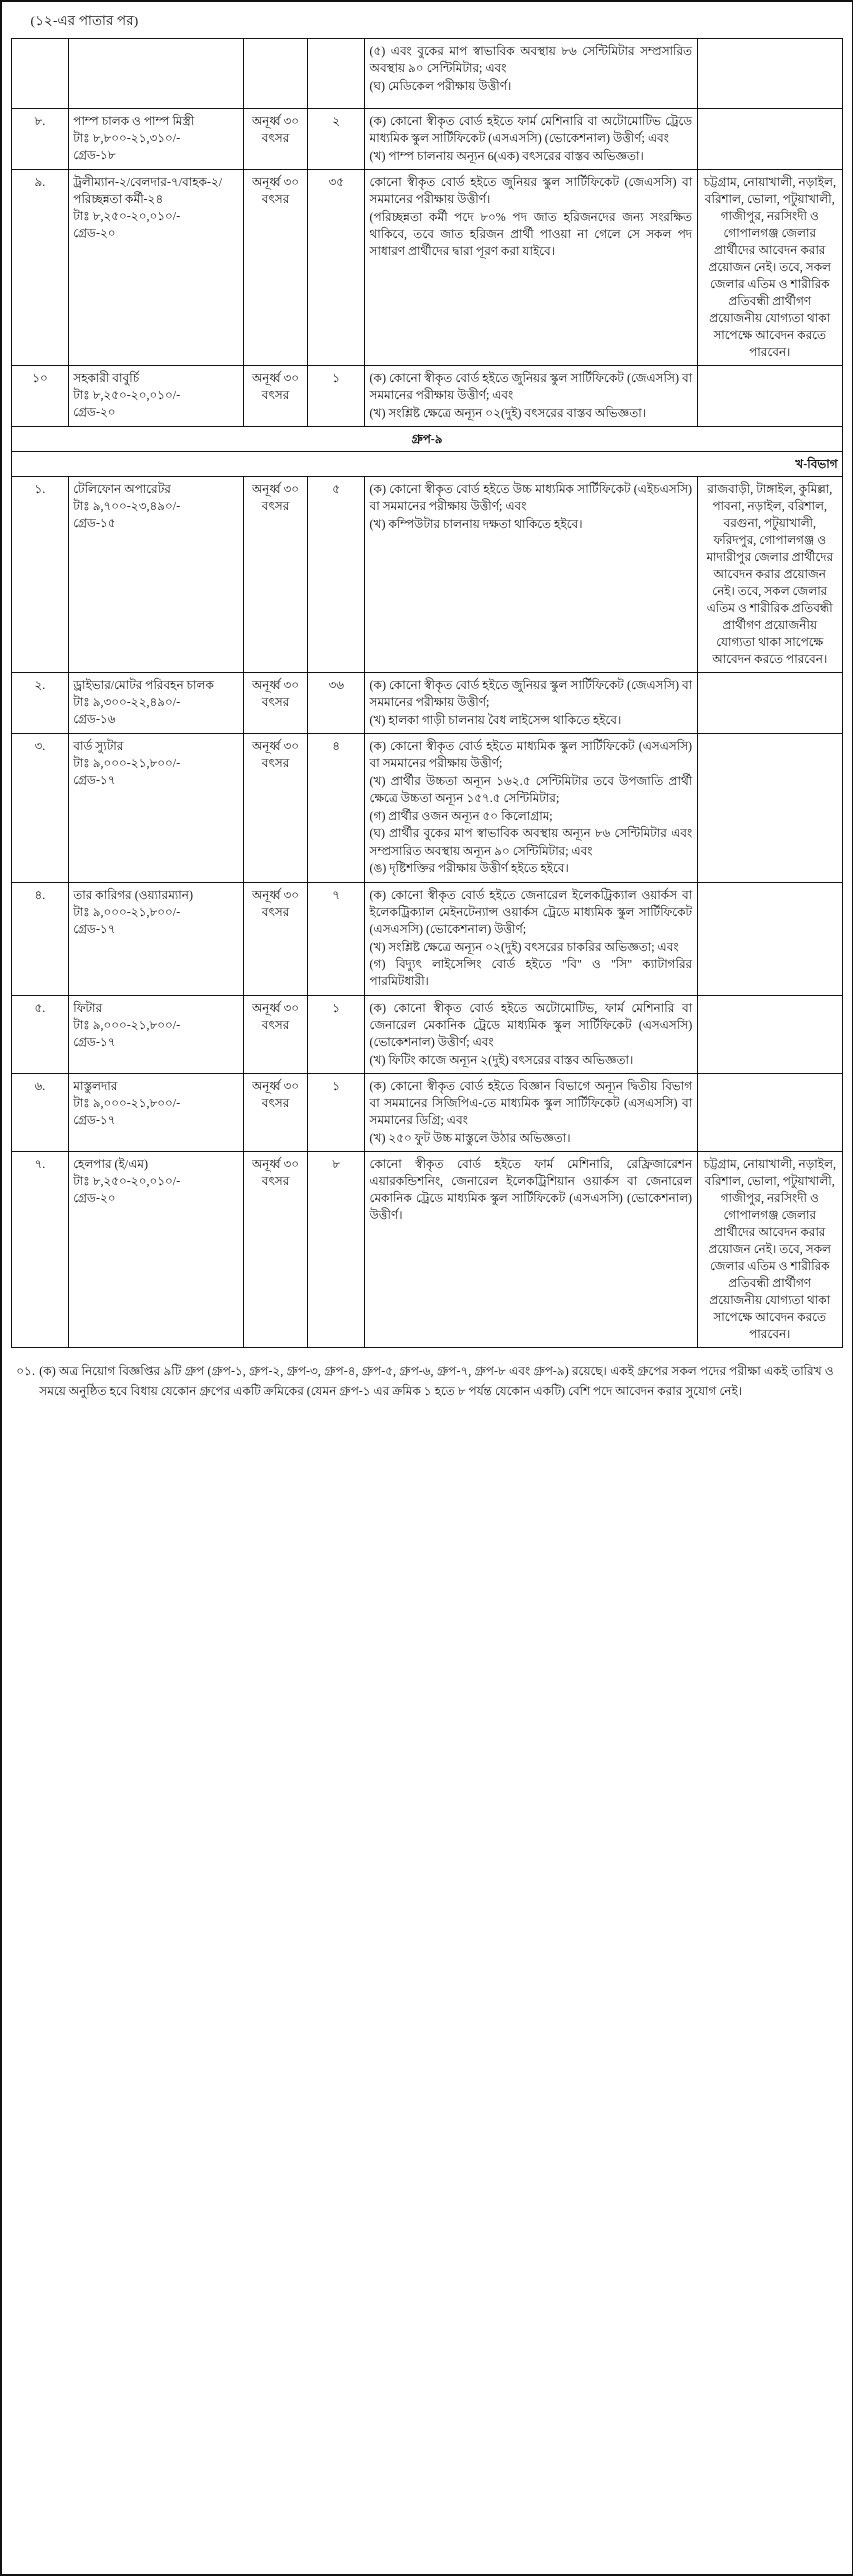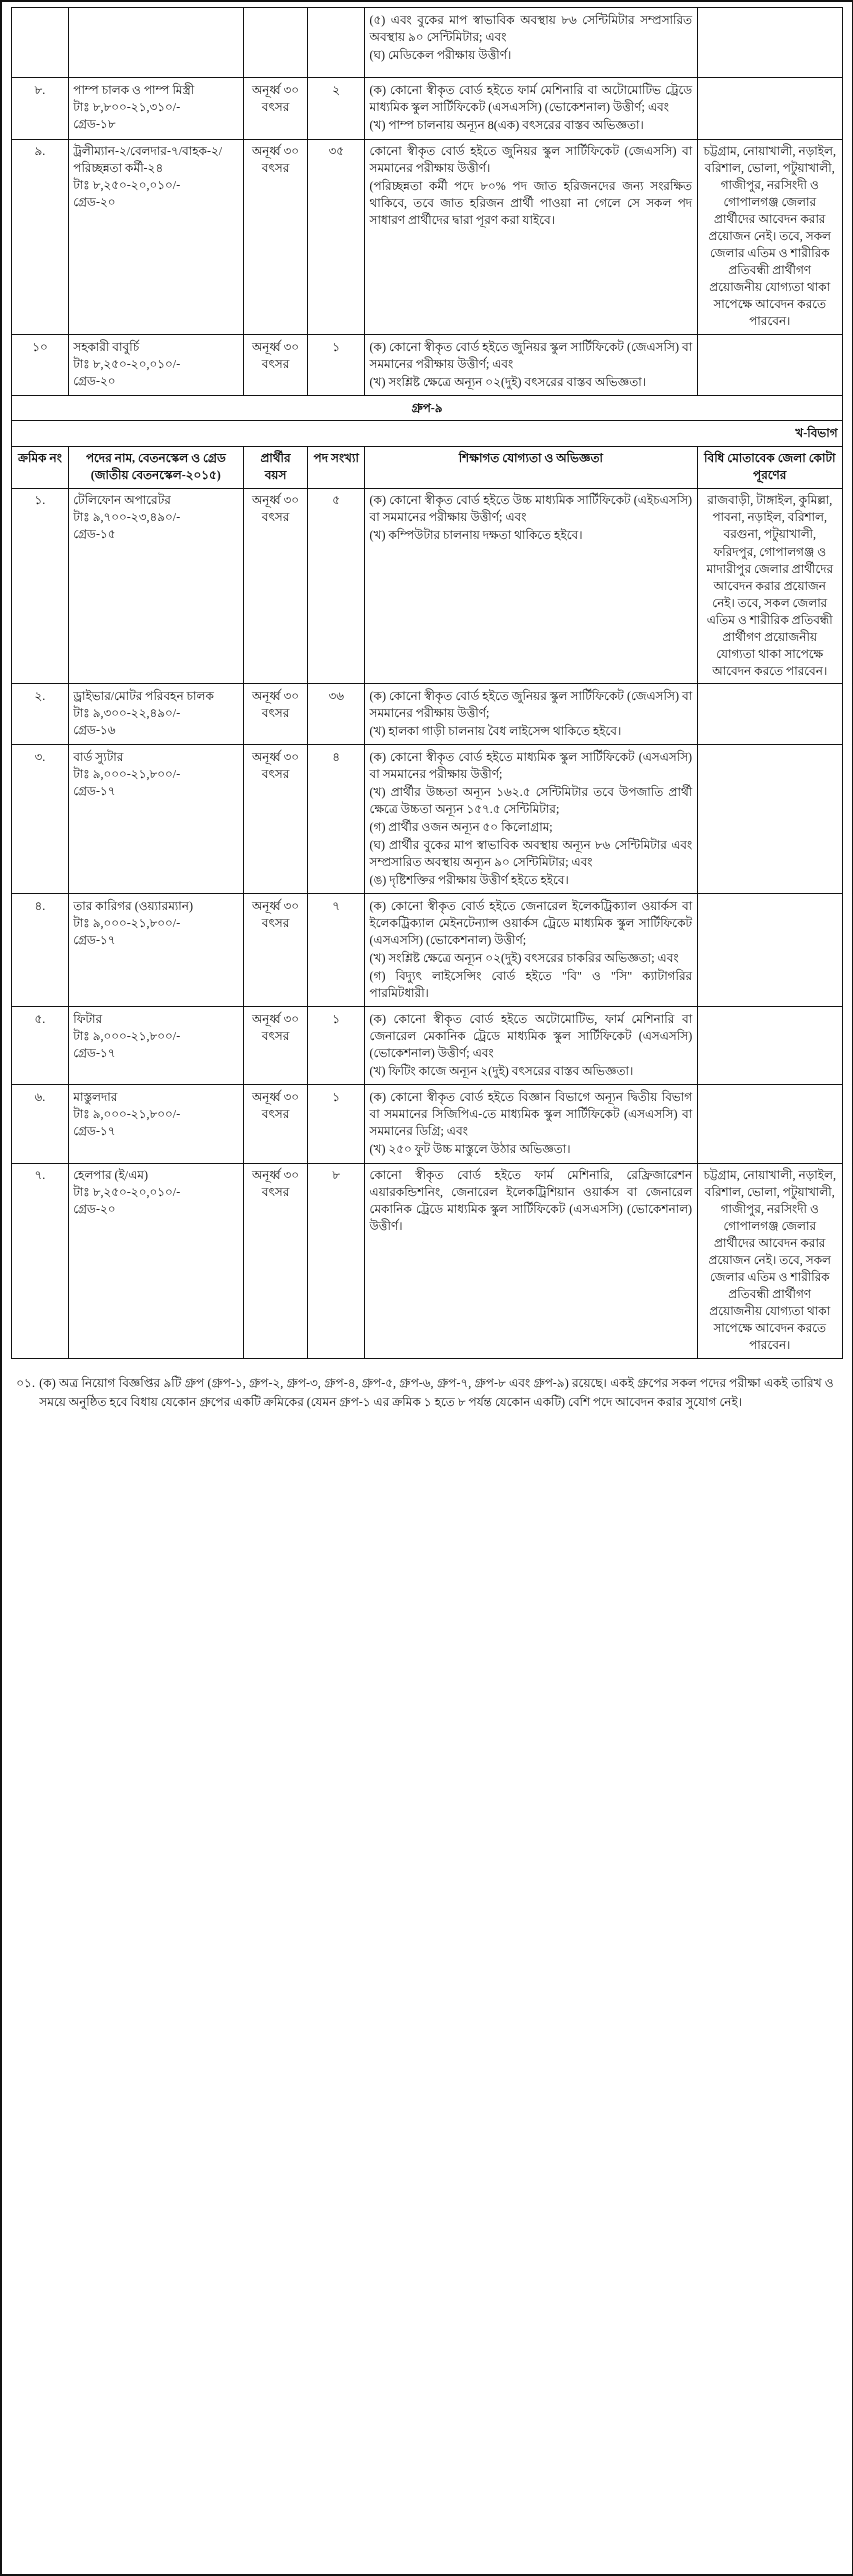--- a/index.html
+++ b/index.html
@@ -92,20 +92,21 @@
     display:block;
     text-align:justify;
     text-justify:inter-word;
   }
 </style>
 </head>
 <body>
 
 <div class="page">
 
+  <div class="page-note">(১২-এর পাতার পর)</div>
 
   <table class="jobtbl">
     <colgroup>
       <col class="c-sl">
         <col class="c-post">
         <col class="c-age">
         <col class="c-num">
         <col class="c-edu">
         <col class="c-dist">
     </colgroup>
@@ -127,21 +128,21 @@
         <td class="sl">৮.</td>
         <td class="post">
           <span>পাম্প চালক ও পাম্প মিস্ত্রী</span>
           <span class="sal">টাঃ ৮,৮০০-২১,৩১০/-</span>
           <span class="sal">গ্রেড-১৮</span>
         </td>
         <td class="age">অনূর্ধ্ব ৩০ বৎসর</td>
         <td class="num">২</td>
         <td class="edu">
           <p class="just">(ক) কোনো স্বীকৃত বোর্ড হইতে ফার্ম মেশিনারি বা অটোমোটিভ ট্রেডে মাধ্যমিক স্কুল সার্টিফিকেট (এসএসসি) (ভোকেশনাল) উত্তীর্ণ; এবং</p>
-          <p class="just">(খ) পাম্প চালনায় অন্যূন 8(এক) বৎসরের বাস্তব অভিজ্ঞতা।</p>
+          <p class="just">(খ) পাম্প চালনায় অন্যূন 6(এক) বৎসরের বাস্তব অভিজ্ঞতা।</p>
         </td>
         <td class="dist"></td>
       </tr>
 
       <tr>
         <td class="sl">৯.</td>
         <td class="post">
           <span>ট্রলীম্যান-২/বেলদার-৭/বাহক-২/ পরিচ্ছন্নতা কর্মী-২৪</span>
           <span class="sal">টাঃ ৮,২৫০-২০,০১০/-</span>
           <span class="sal">গ্রেড-২০</span>
@@ -171,28 +172,20 @@
         <td class="dist"></td>
       </tr>
 
       <tr>
         <td class="group-band" colspan="6">গ্রুপ-৯</td>
       </tr>
       <tr>
         <td class="sub-band" colspan="6">খ-বিভাগ</td>
       </tr>
 
-      <tr>
-        <th class="hdr">ক্রমিক নং</th>
-        <th class="hdr">পদের নাম, বেতনস্কেল ও গ্রেড (জাতীয় বেতনস্কেল-২০১৫)</th>
-        <th class="hdr">প্রার্থীর বয়স</th>
-        <th class="hdr">পদ সংখ্যা</th>
-        <th class="hdr">শিক্ষাগত যোগ্যতা ও অভিজ্ঞতা</th>
-        <th class="hdr">বিধি মোতাবেক জেলা কোটা পূরণের</th>
-      </tr>
 
       <tr>
         <td class="sl">১.</td>
         <td class="post">
           <span>টেলিফোন অপারেটর</span>
           <span class="sal">টাঃ ৯,৭০০-২৩,৪৯০/-</span>
           <span class="sal">গ্রেড-১৫</span>
         </td>
         <td class="age">অনূর্ধ্ব ৩০ বৎসর</td>
         <td class="num">৫</td>

